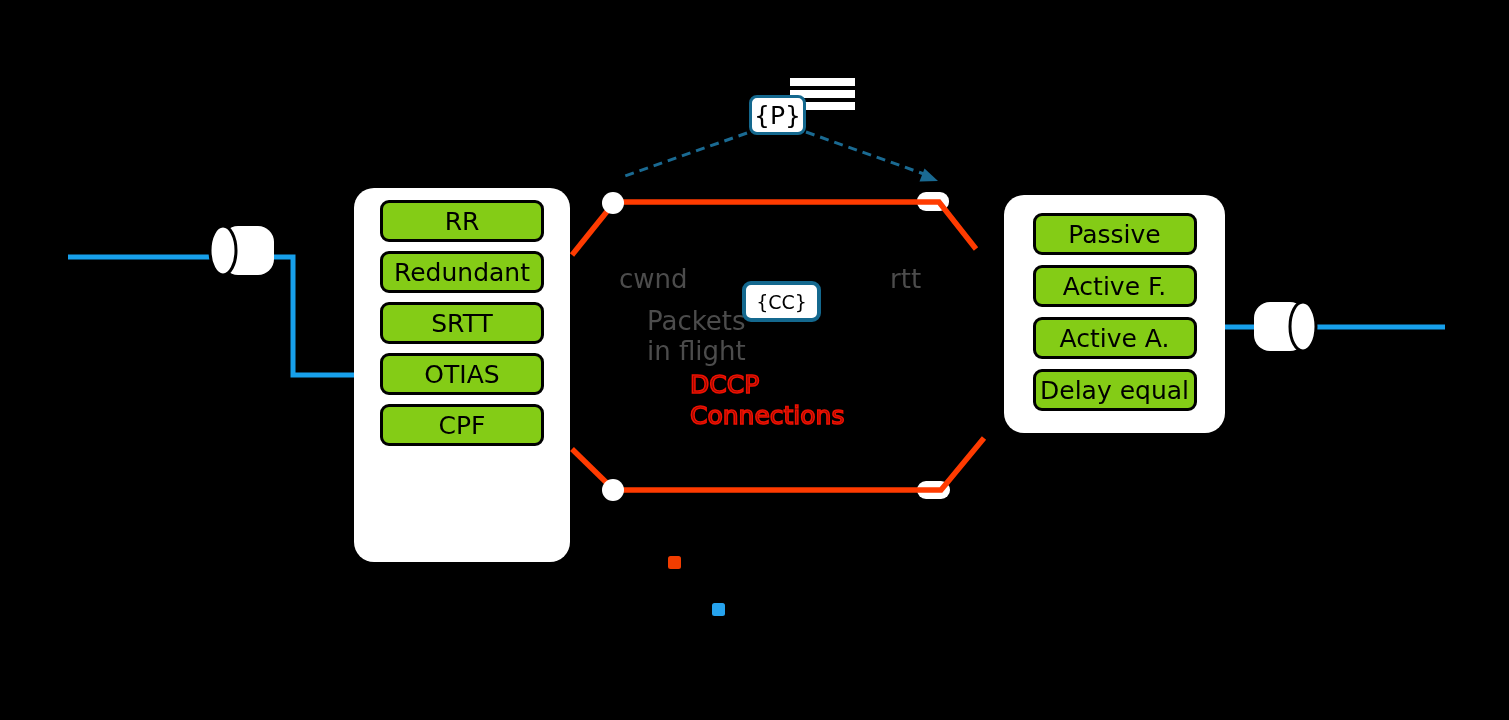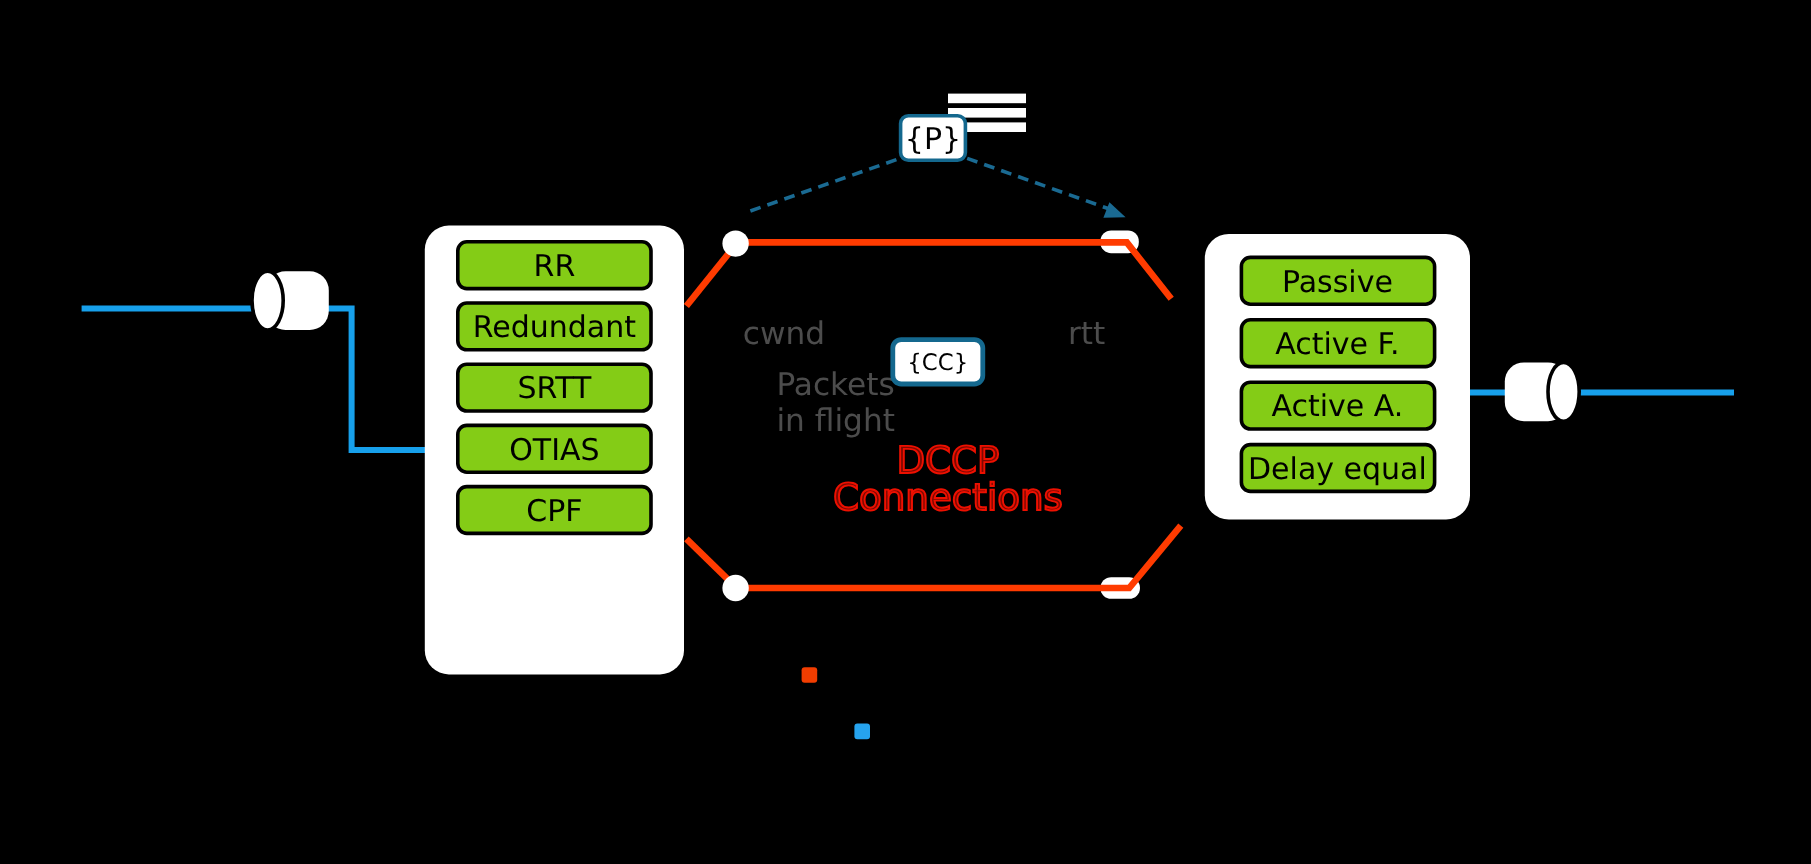--- a/index.html
+++ b/index.html
@@ -35,22 +35,22 @@
     position:absolute;background:#fff;border:3.5px solid var(--brace_box_border);
     border-radius:8px;display:flex;align-items:center;justify-content:center;
     color:#000;box-sizing:border-box;z-index:3;
   }
   .p-box{left:749px;top:95px;width:57px;height:40px;font-size:25px;}
   .cc-box{left:742px;top:281px;width:79px;height:41px;font-size:19px;border-width:4px;border-radius:9px;}
   .hamburger{position:absolute;left:790px;top:78px;width:65px;z-index:2;}
   .hamburger .bar{height:8px;background:#fff;margin-bottom:4px;}
   .gray-label{position:absolute;color:var(--gray_text);font-size:26px;line-height:30px;white-space:nowrap;}
   .red-label{
-    position:absolute;left:690px;top:369px;width:200px;text-align:center;
-    font-size:31px;line-height:31px;color:var(--red_fill);
+    position:absolute;left:690px;top:369px;width:200px;text-align:left;
+    font-size:25px;line-height:31px;color:var(--red_fill);
     -webkit-text-stroke:1.6px var(--red_outline);white-space:nowrap;
   }
   .legend-sq{position:absolute;width:13px;height:13px;border-radius:2.5px;}
   .legend-orange{left:668px;top:556px;background:var(--legend_orange);}
   .legend-blue{left:712px;top:603px;background:var(--legend_blue);}
 </style>
 </head>
 <body>
 
 <div class="canvas">

